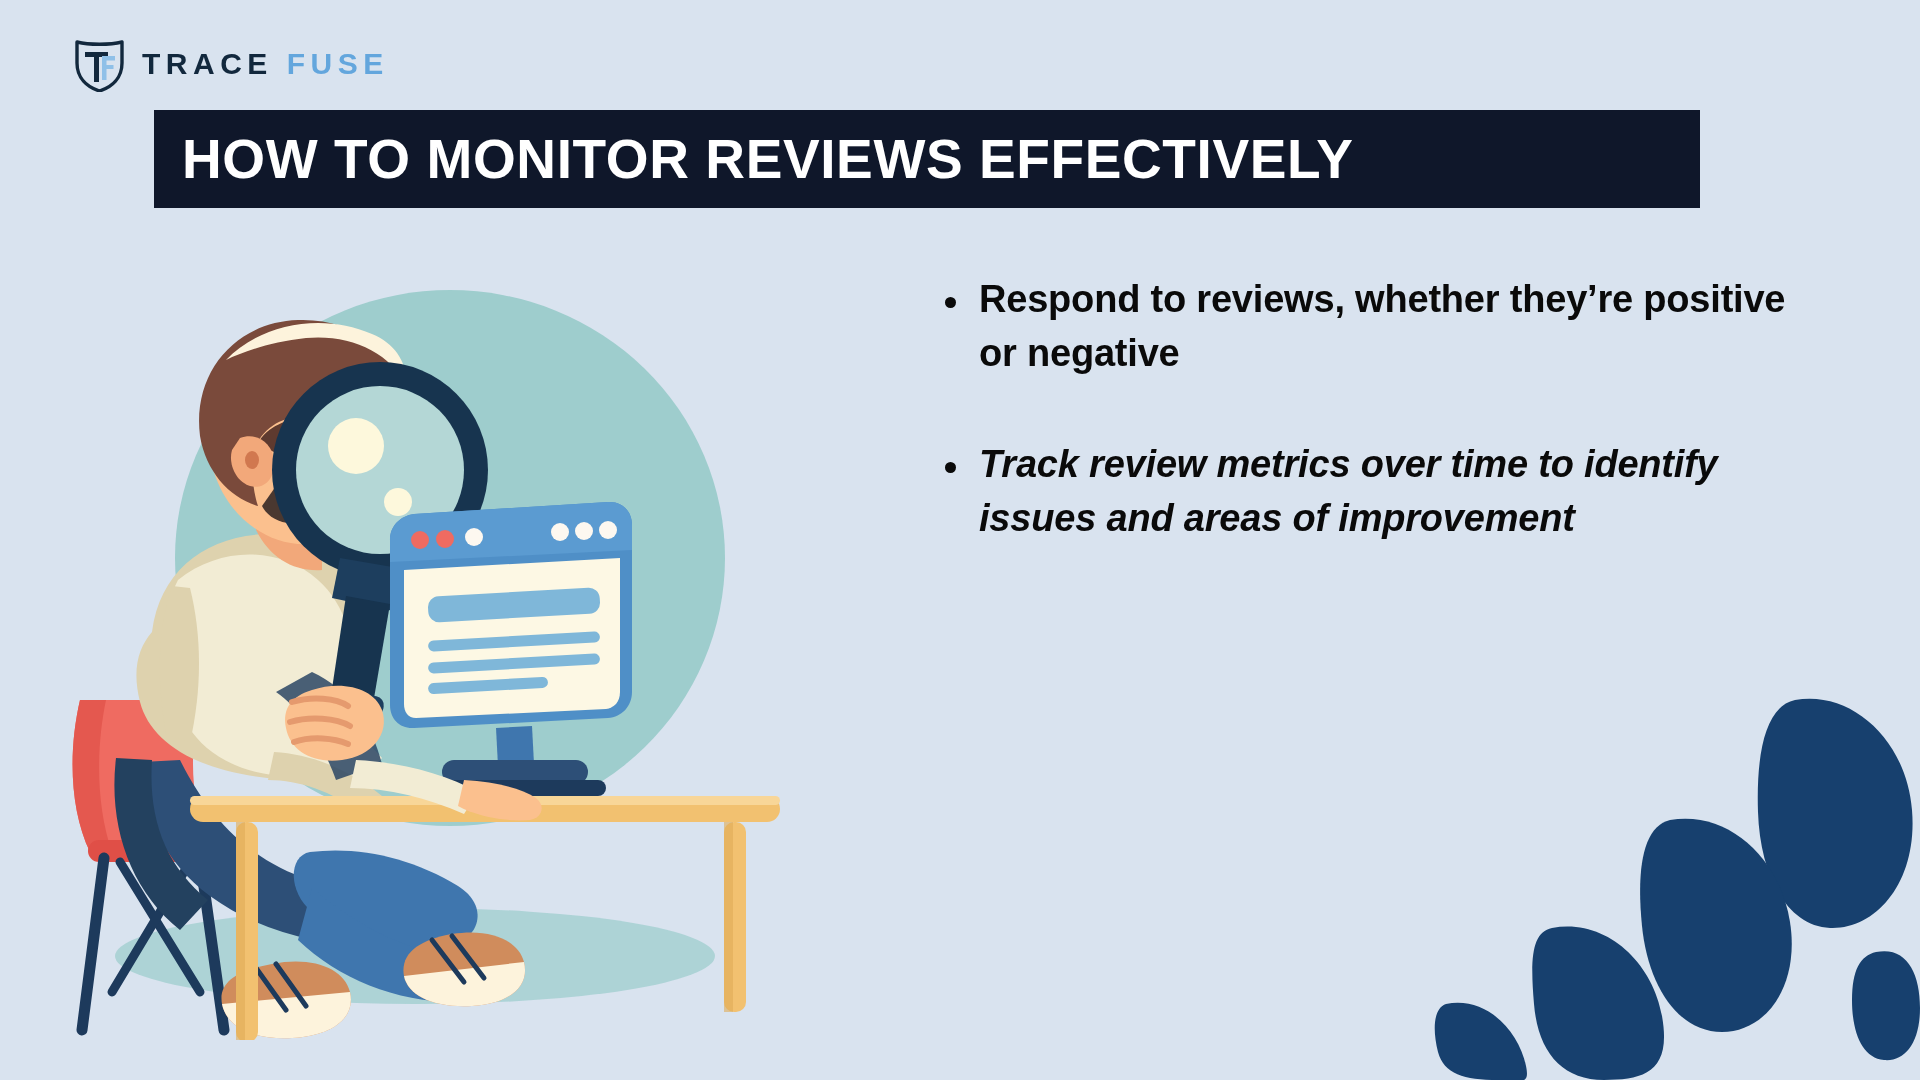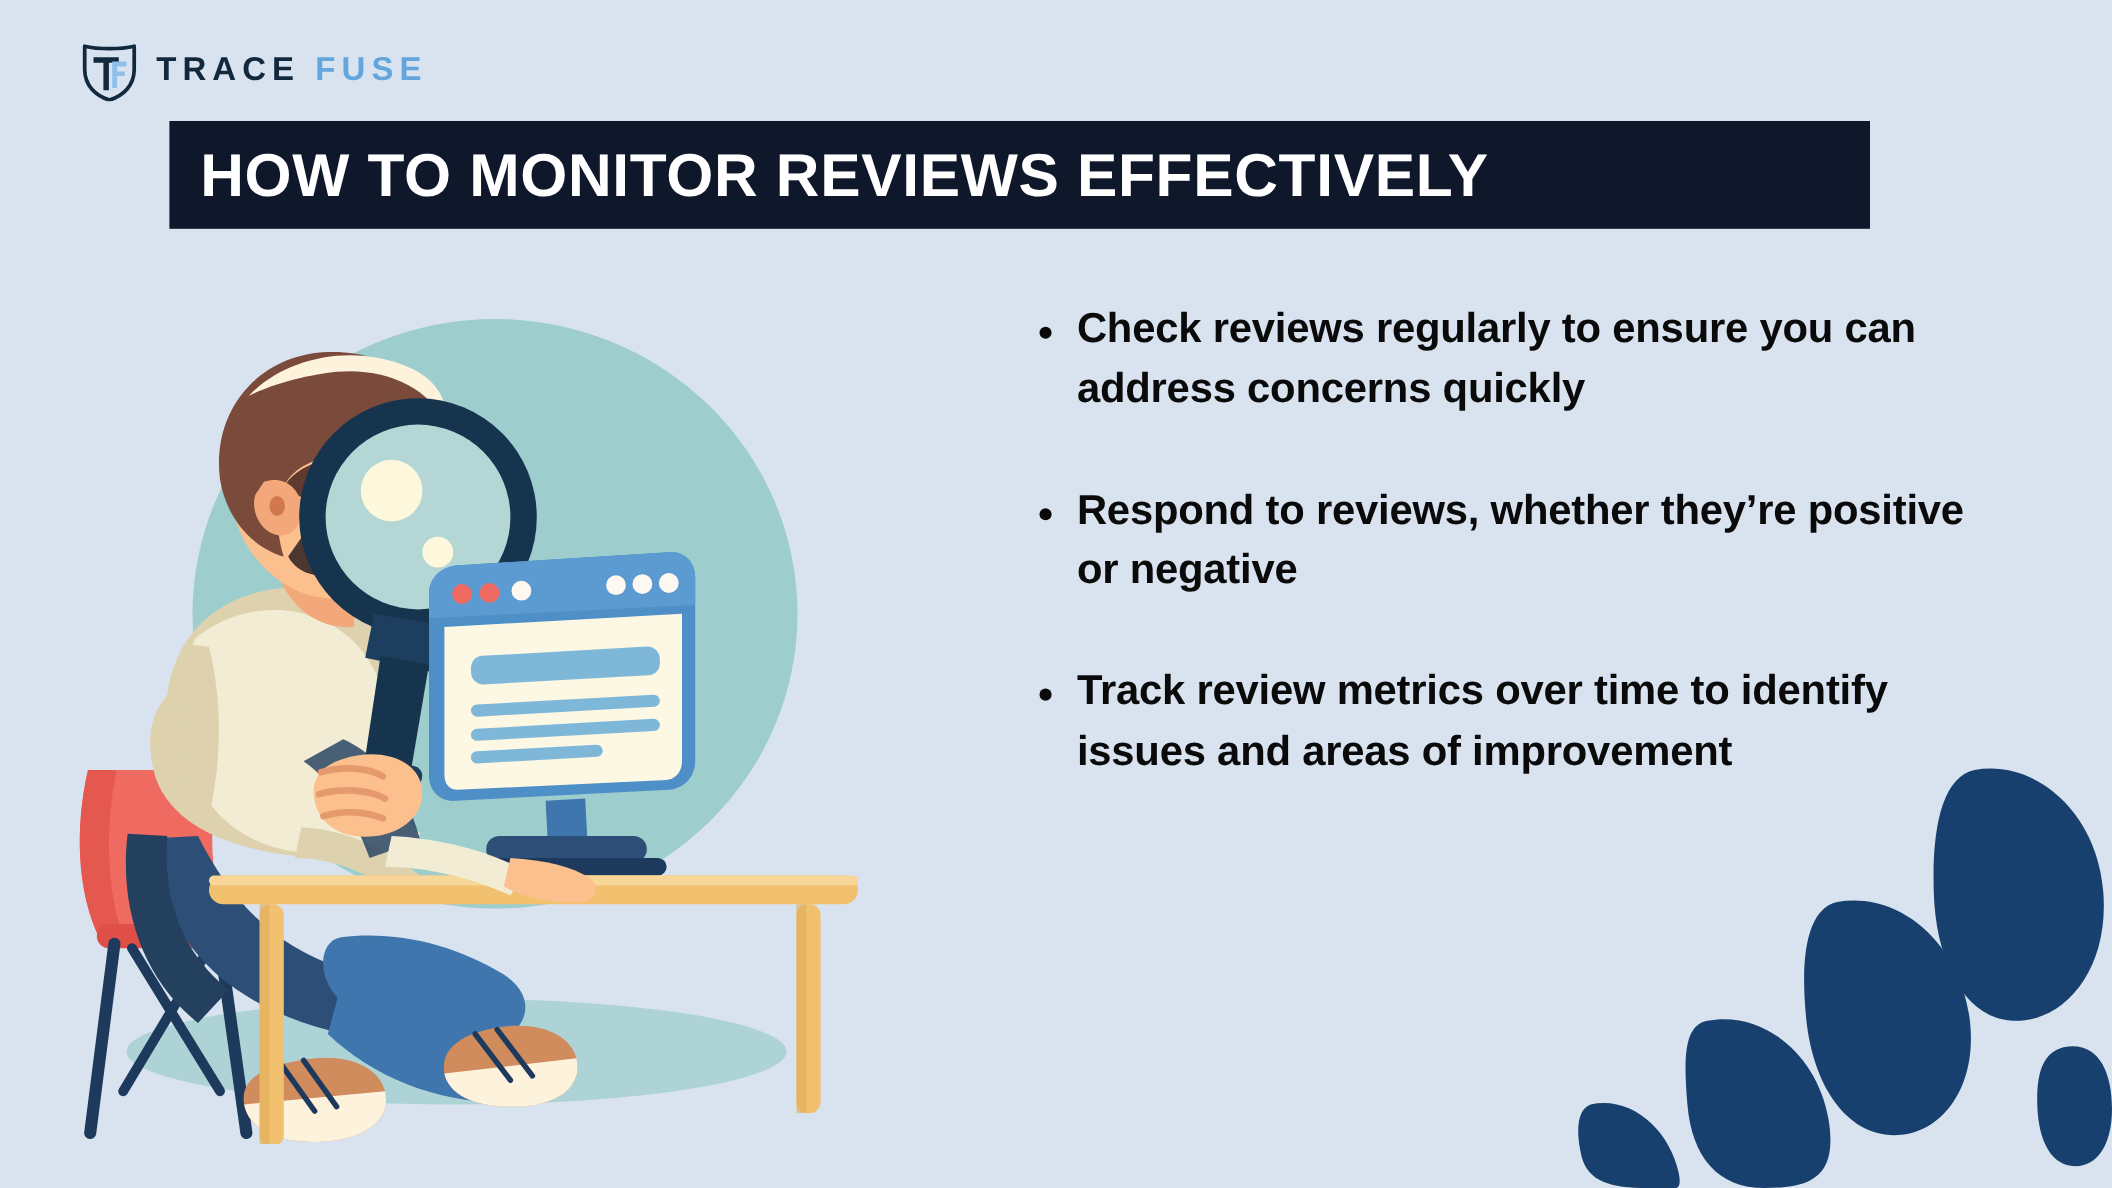--- a/index.html
+++ b/index.html
@@ -39,21 +39,21 @@
   }
 
   
   .bullets {
     position:absolute; left:945px; top:272px; width:860px;
   }
   .bullet-item {
     display:flex; align-items:flex-start;
     margin-bottom:56px;
   }
-  .bullet-item:last-child { margin-bottom:0; }
+  .bullet-item:last-child { margin-bottom:0;font-style:italic; }
   .bullet-dot {
     flex:none; width:11px; height:11px; border-radius:50%;
     background:#0a0a0a; margin-top:25px; margin-right:23px;
   }
   .bullet-text {
     color:#0a0a0a;
     font-size:38px;
     font-weight:700;
     line-height:1.43;
     letter-spacing:-0.2px;
@@ -214,24 +214,20 @@
     <g>
       <path d="M296 520 C340 522 386 534 418 552 L404 574 C368 558 328 548 290 548 Z" fill="#f2ecd4"></path>
       <path d="M404 540 C436 542 460 548 476 558 C486 566 482 578 470 580 C444 582 416 576 398 566 Z" fill="#fbc08e"></path>
     </g>
 
   </svg>
 
   <div class="bullets">
     <div class="bullet-item">
       <span class="bullet-dot"></span>
-      <span class="bullet-text">Check reviews regularly to ensure you can address concerns quickly</span>
-    </div>
-    <div class="bullet-item">
-      <span class="bullet-dot"></span>
       <span class="bullet-text">Respond to reviews, whether they’re positive or negative</span>
     </div>
     <div class="bullet-item">
       <span class="bullet-dot"></span>
       <span class="bullet-text">Track review metrics over time to identify issues and areas of improvement</span>
     </div>
   </div>
 
 </div>
 

